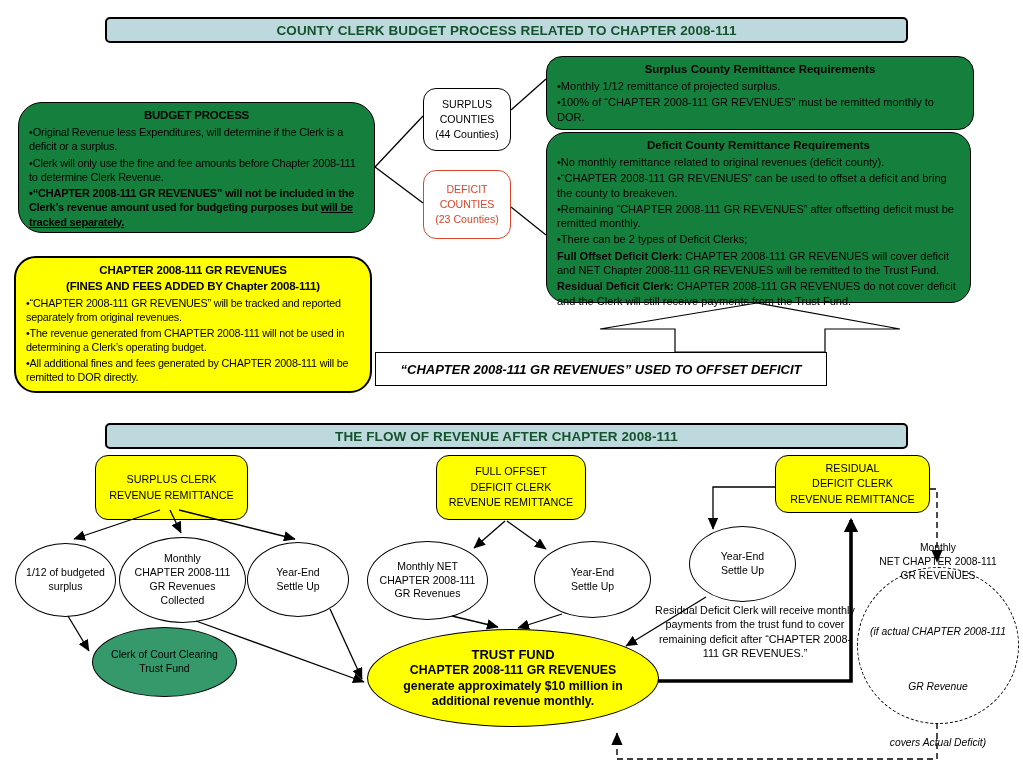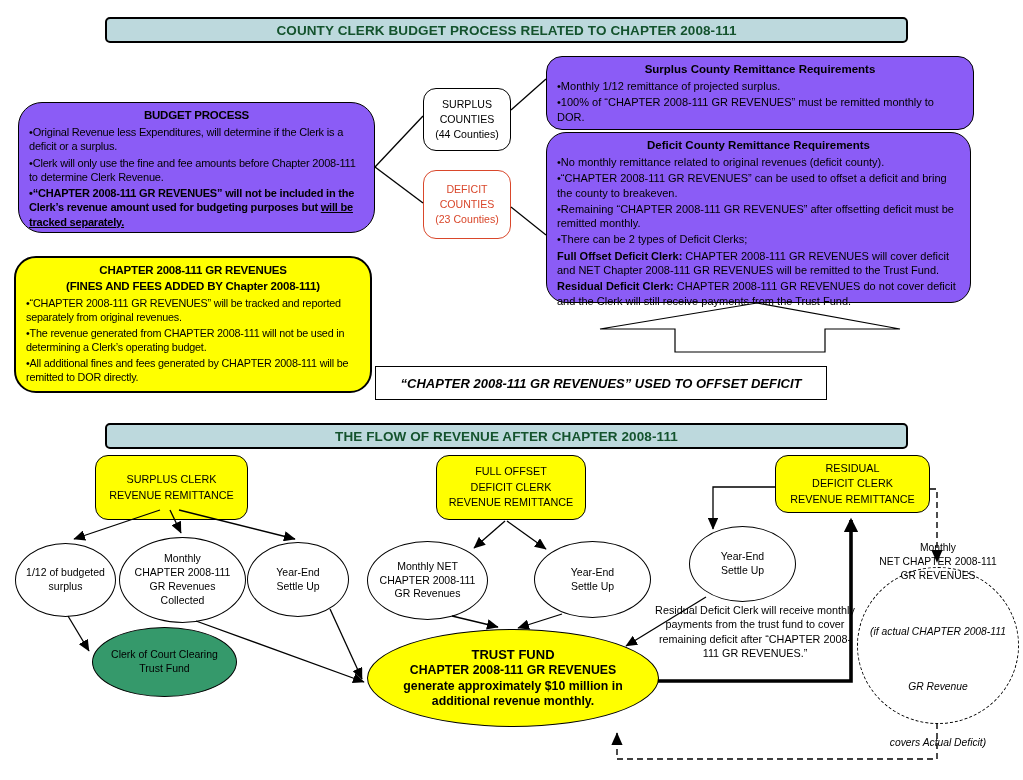--- a/index.html
+++ b/index.html
@@ -7,21 +7,21 @@
     position:relative;width:1023px;height:780px;background:#ffffff;overflow:hidden;
     font-family:"Liberation Sans","DejaVu Sans",sans-serif;color:#000;
   }
   .abs{position:absolute;box-sizing:border-box;}
   .band{
     background:var(--band);border:2px solid #000;border-radius:5px;
     display:flex;align-items:center;justify-content:center;
     font-weight:bold;font-size:13.5px;color:#14532d;letter-spacing:.1px;
   }
   .rbox{
-    background:#8b5cf6;border:1.5px solid #000;border-radius:20px;
+    background:#15803d;border:1.5px solid #000;border-radius:20px;
     padding:4px 10px;font-size:11px;line-height:1.3;
   }
   .rbox .ttl{text-align:center;font-weight:bold;margin:1px 0 2px 0;font-size:11.5px;}
   .para{margin:2px 0;}
   .bullet::before{content:"\2022";}
   .cbox{
     background:#fff;border:1.5px solid #000;border-radius:13px;
     display:flex;flex-direction:column;align-items:center;justify-content:center;
     font-size:10.6px;line-height:1.4;text-align:center;
   }
@@ -33,21 +33,21 @@
   .ellipse{
     background:#fff;border:1.4px solid #000;border-radius:50%;
     display:flex;flex-direction:column;align-items:center;justify-content:center;
     font-size:10.5px;line-height:1.32;text-align:center;
   }
   .tight{letter-spacing:-0.2px;}
   .ul{text-decoration:underline;}
   .red{color:var(--red);border-color:var(--red);}
   #banner{
     background:#fff;border:1.5px solid #000;display:flex;align-items:center;justify-content:center;
-    font-weight:bold;font-style:italic;font-size:13px;margin-top:14px;
+    font-weight:bold;font-style:italic;font-size:13px;
   }
   #trust-ellipse{background:var(--yellow);border-width:1.6px;}
   #trust-ellipse .t{font-weight:bold;font-size:13px;}
   #trust-ellipse .b{font-weight:bold;font-size:12.3px;line-height:1.26;max-width:220px;}
   #green-ellipse{background:var(--green);}
   #dashed-circle{border:1.5px dashed #000;background:#fff;font-size:10.3px;line-height:1.34;}
   #dashed-circle .it{font-style:italic;margin-top:42px;}
   #residual-note{font-size:10.8px;line-height:1.32;text-align:center;}
   svg.overlay{position:absolute;left:0;top:0;pointer-events:none;z-index:40;}
   .txt{display:block;}

